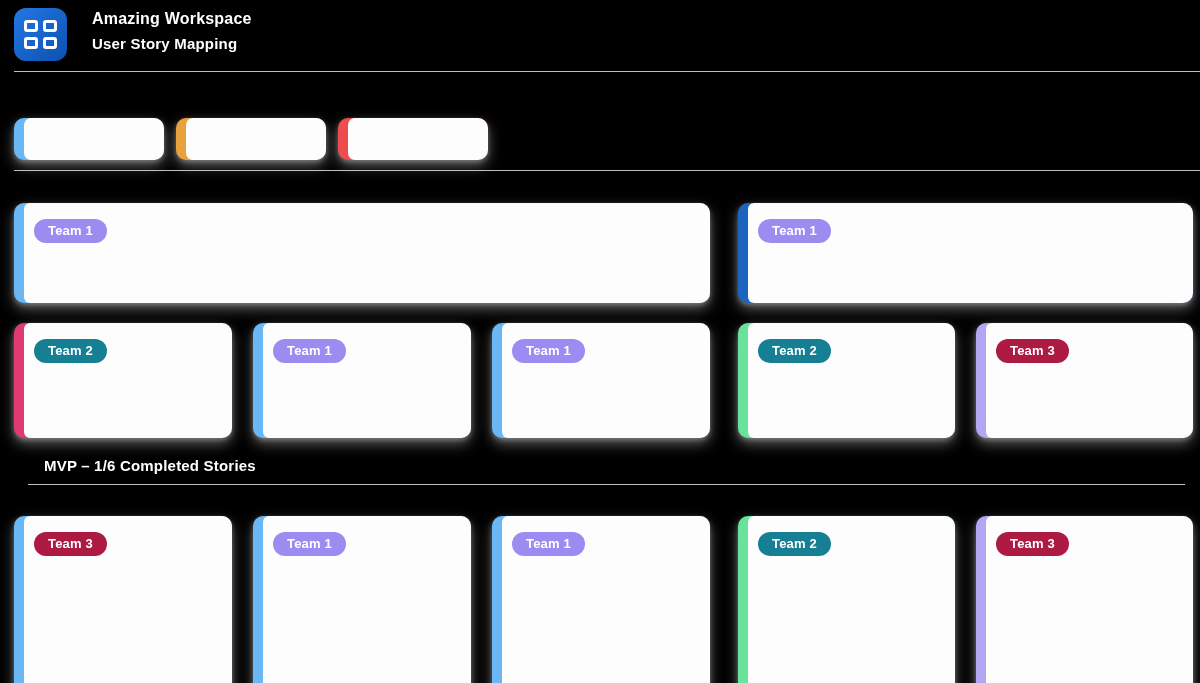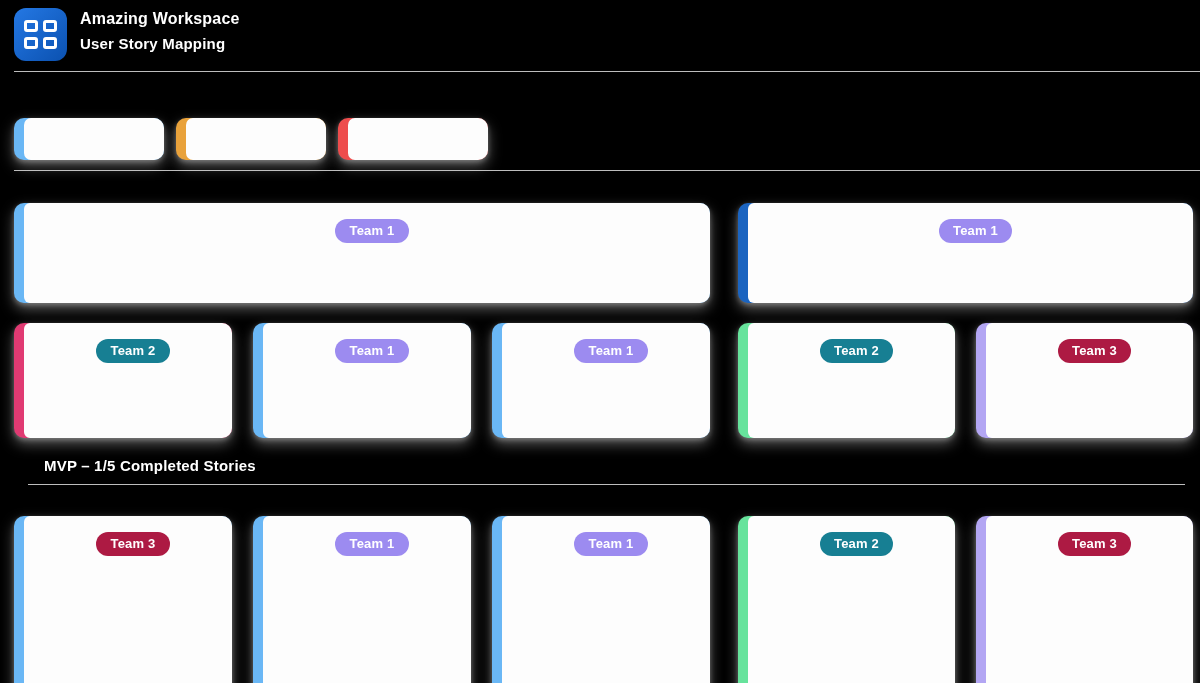--- a/index.html
+++ b/index.html
@@ -12,21 +12,21 @@
 
   
   .header { display: flex; align-items: flex-start; padding: 8px 0 0 14px; }
   .logo {
     width: 53px; height: 53px; border-radius: 12px;
     background: linear-gradient(135deg, #2478e4 0%, #0b51b0 100%);
     display: grid; grid-template-columns: 14px 14px; grid-template-rows: 12px 12px;
     gap: 5px; align-content: center; justify-content: center;
   }
   .logo .cell { border: 3px solid #fff; border-radius: 3px; background: transparent; }
-  .header-text { margin-left: 13px; padding-top: 2px; color: #fff; }
+  .header-text { margin-left: 25px; padding-top: 2px; color: #fff; }
   .app-title { font-size: 16px; font-weight: 700; letter-spacing: .2px; }
   .app-subtitle { font-size: 15px; font-weight: 700; margin-top: 7px; letter-spacing: .2px; }
 
   .divider {
     border: none; border-top: 1px solid #bdbdbd;
     margin-left: 14px; margin-right: 0;
   }
   .divider-1 { margin-top: 10px; }
   .divider-2 { margin-top: 10px; }
   .divider-3 { margin-top: 8px; margin-right: 8px; }
@@ -49,21 +49,21 @@
   .row-stories { margin-top: 20px; }
   .row-mvp     { margin-top: 31px; }
   .group { display: flex; justify-content: space-between; }
   .group-main { width: 696px; }
   .group-side { width: 455px; }
 
   .card {
     border-radius: 10px; position: relative;
     box-shadow: 0 6px 14px rgba(236,236,236,.38), 0 2px 5px rgba(236,236,236,.30);
   }
-  .group .card { width: 218px; text-align: center; }
+  .group .card { width: 218px; }
   .group-side .card { width: 217px; }
   .group .card:only-child { width: auto; flex: 1; }
   .row-epics .card   { height: 100px; }
   .row-stories .card { height: 115px; }
   .row-mvp .card     { height: 200px; }
 
   .card-inner {
     position: absolute; left: 10px; top: 0; right: 0; bottom: 0;
     background: #fdfdfd; border-radius: 6px 10px 10px 6px;
     padding: 16px 0 0 10px;
@@ -161,21 +161,21 @@
   </div>
 
   <div class="card" style="background: rgb(179, 166, 243);">
     <div class="card-inner">
       <span class="badge" style="background: rgb(173, 26, 67);">Team 3</span>
     </div>
   </div>
 </div>
   </div>
 
-  <div class="mvp-label">MVP – 1/5 Completed Stories</div>
+  <div class="mvp-label">MVP – 1/6 Completed Stories</div>
   <hr class="divider divider-3">
 
   <div class="board-row row-mvp">
     <div class="group group-main">
   <div class="card" style="background: rgb(106, 183, 245);">
     <div class="card-inner">
       <span class="badge" style="background: rgb(173, 26, 67);">Team 3</span>
     </div>
   </div>
 

